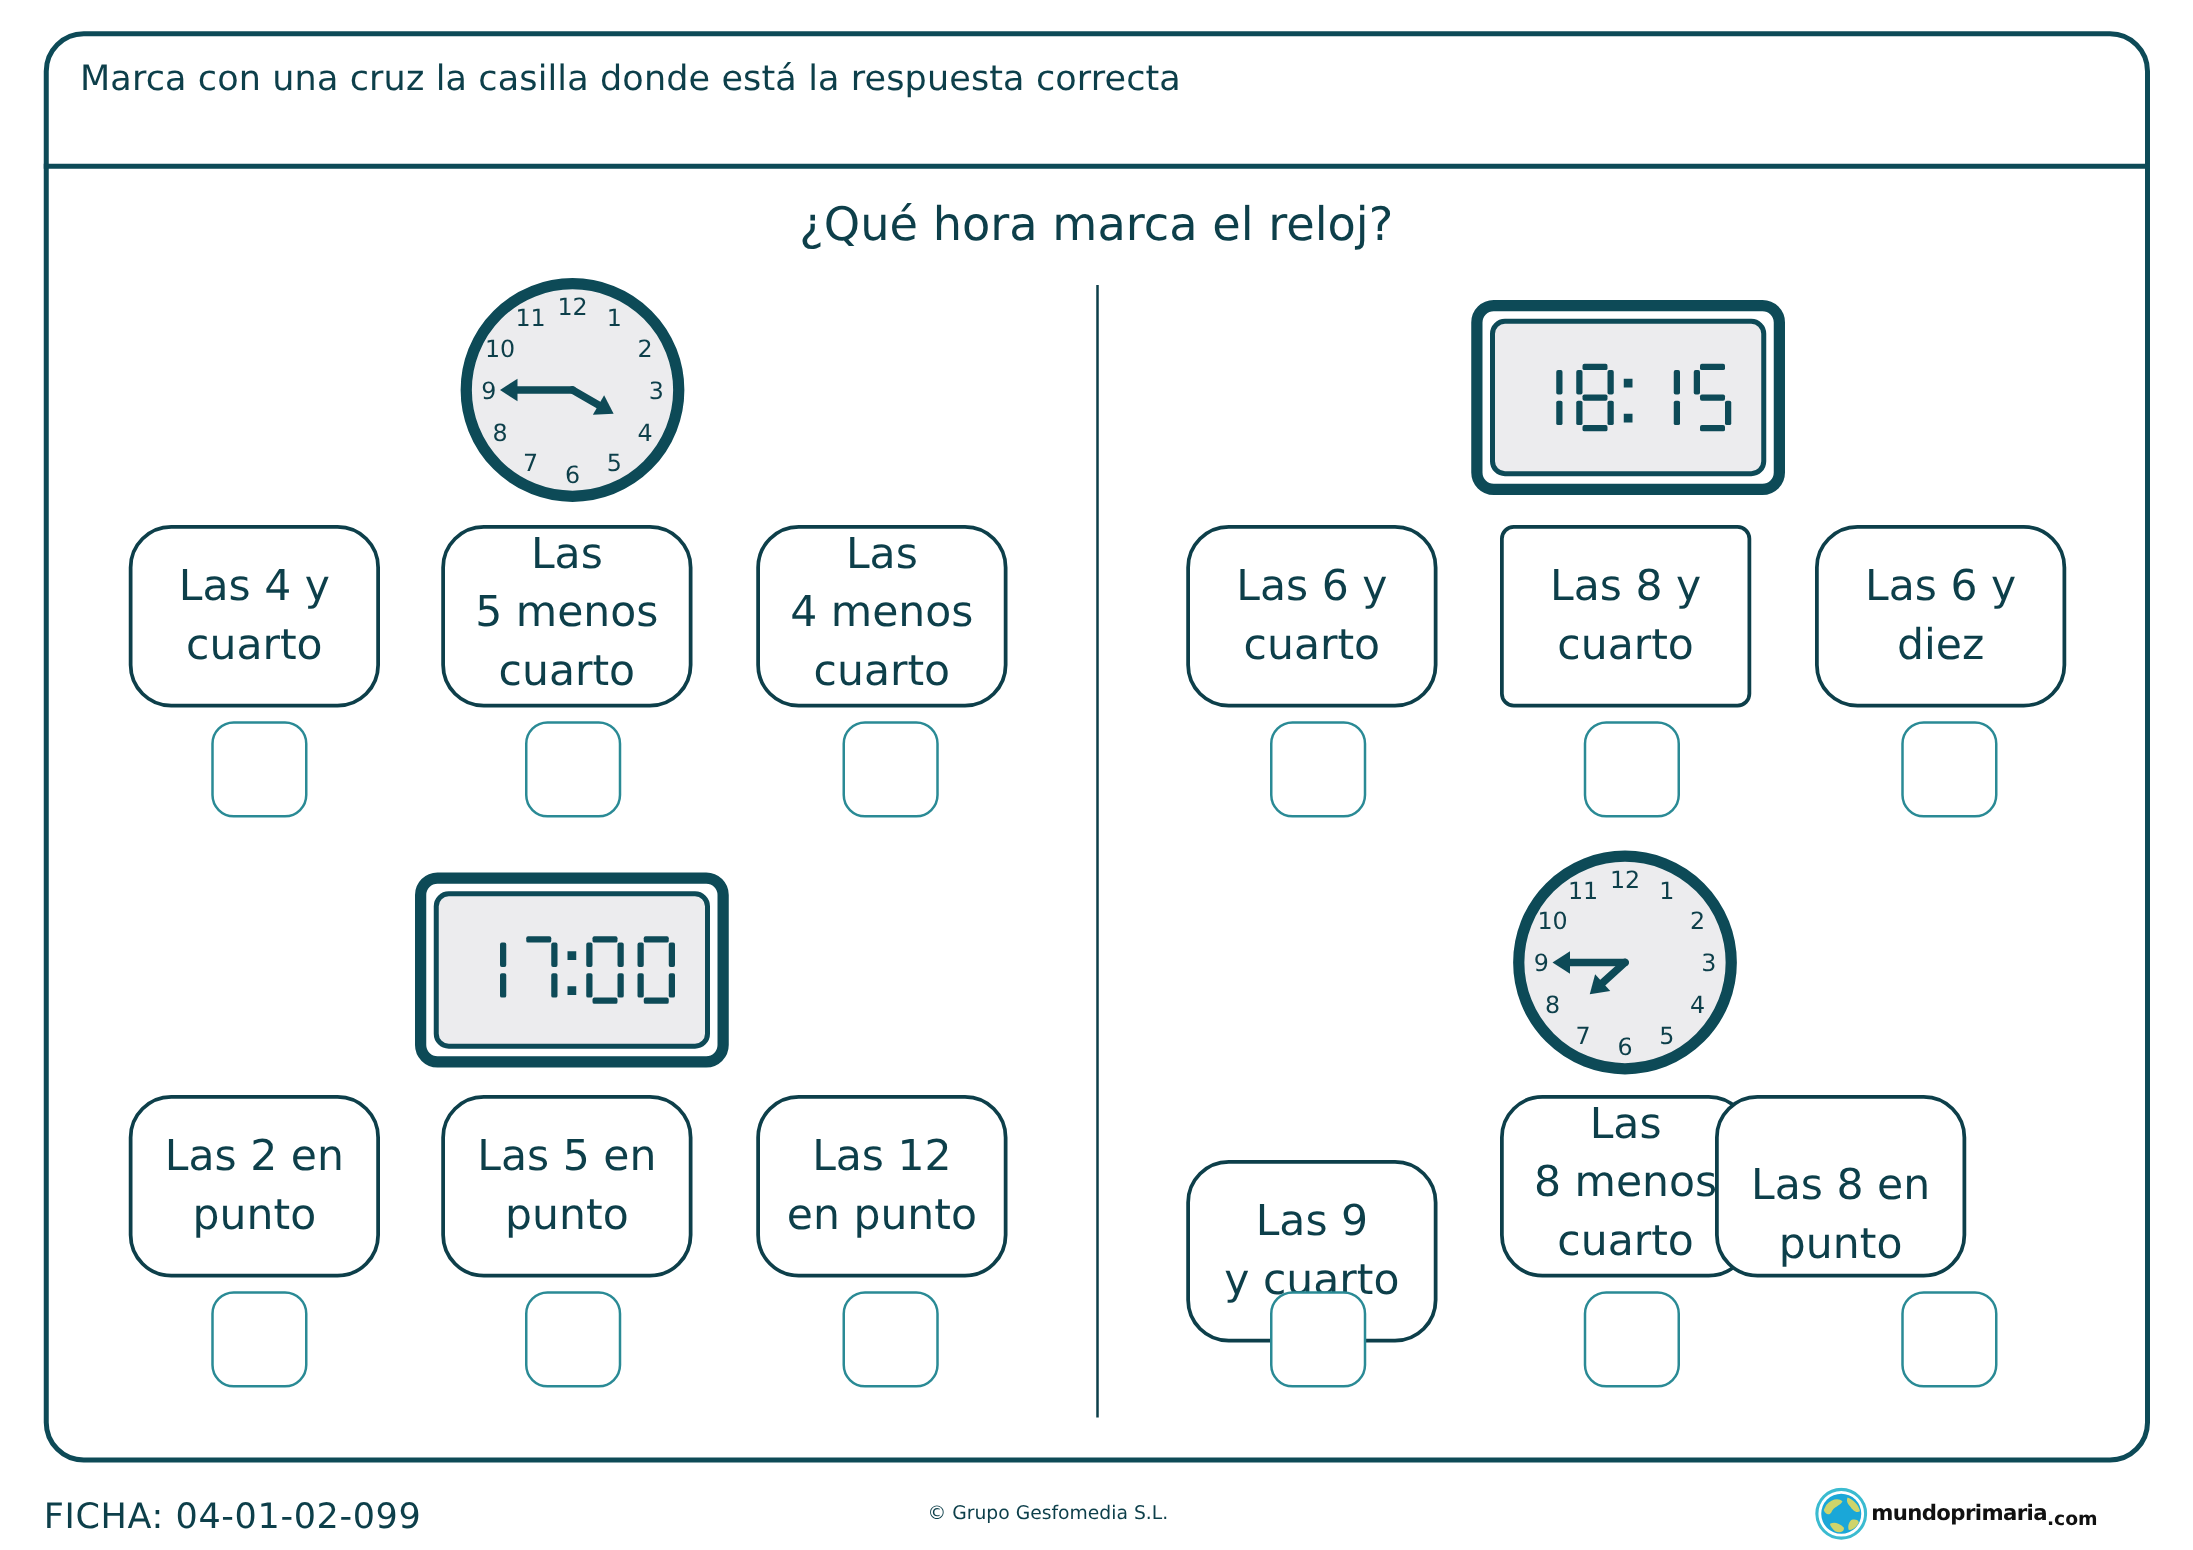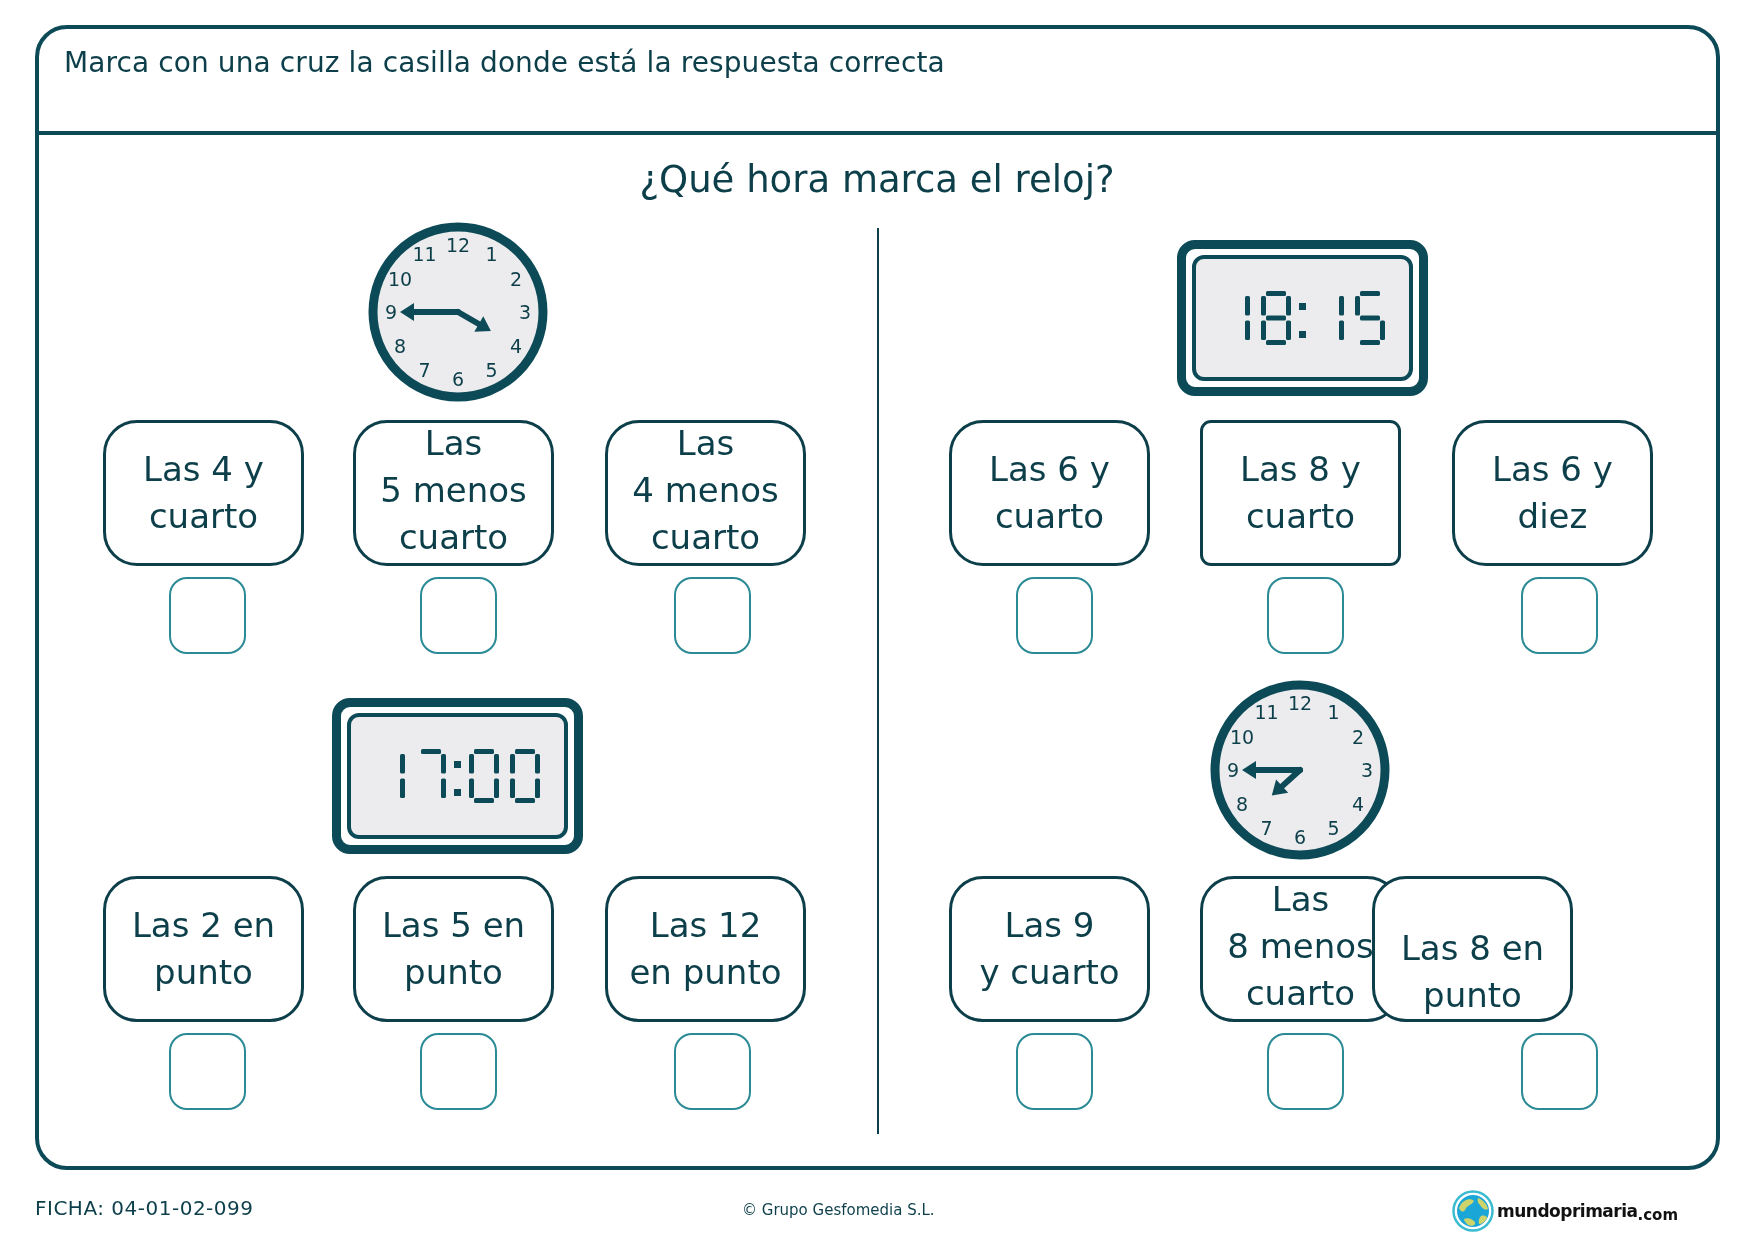--- a/index.html
+++ b/index.html
@@ -38,21 +38,21 @@
   .digital {
     position: absolute; width: 251px; height: 156px;
     border: 9px solid #0d4a57; border-radius: 18px; background: #fff;
   }
   .digital .screen {
     position: absolute; left: 6px; top: 6px; right: 6px; bottom: 6px;
     border: 4px solid #0d4a57; border-radius: 12px; background: #ececee;
   }
   .digital svg { position: absolute; left: 0; top: 0; }
 
-  .footer-code { position: absolute; left: 35px; top: 1196px; font-size: 20px; color: #0d3f4a; letter-spacing: 0.5px; }
+  .footer-code { position: absolute; left: 35px; top: 1196px; font-size: 28px; color: #0d3f4a; letter-spacing: 0.5px; }
   .footer-copy { position: absolute; left: 742px; top: 1201px; font-size: 15px; color: #0d3f4a; }
   .logo { position: absolute; left: 1452px; top: 1189px; height: 44px; display: flex; align-items: center; }
   .logo .globe { width: 42px; height: 42px; }
   .logo .brand { font-family: "DejaVu Sans", sans-serif; font-weight: bold; font-size: 17px; color: #111; margin-left: 3px; letter-spacing: -0.5px; }
   .logo .tld { font-family: "DejaVu Sans", sans-serif; font-weight: bold; font-size: 15px; color: #111; margin-top: 8px; }
 </style>
 </head>
 <body>
 
 <div class="frame"></div>
@@ -189,21 +189,21 @@
       <text x="58.5" y="157.0" text-anchor="middle" font-family="DejaVu Sans, sans-serif" font-size="19" fill="#0d3f4a">7</text>
       <text x="34.0" y="132.5" text-anchor="middle" font-family="DejaVu Sans, sans-serif" font-size="19" fill="#0d3f4a">8</text>
       <text x="25.0" y="99.0" text-anchor="middle" font-family="DejaVu Sans, sans-serif" font-size="19" fill="#0d3f4a">9</text>
       <text x="34.0" y="65.5" text-anchor="middle" font-family="DejaVu Sans, sans-serif" font-size="19" fill="#0d3f4a">10</text>
       <text x="58.5" y="41.0" text-anchor="middle" font-family="DejaVu Sans, sans-serif" font-size="19" fill="#0d3f4a">11</text>
       <line x1="92" y1="92" x2="48.0" y2="92.0" stroke="#0d4a57" stroke-width="6" stroke-linecap="round"></line>
       <polygon points="34.0,92.0 48.0,83.0 48.0,101.0" fill="#0d4a57"></polygon>
       <line x1="92" y1="92" x2="74.2" y2="108.1" stroke="#0d4a57" stroke-width="6" stroke-linecap="round"></line>
       <polygon points="63.8,117.4 68.1,101.4 80.2,114.7" fill="#0d4a57"></polygon>
     </svg></div>
-<div class="option" style="left:949px; top:876px;">
+<div class="option" style="left:949px; top:928px;">
     <span>Las 9
 y cuarto</span>
   </div>
 <div class="option" style="left:1200px; top:876px;">
     <span style="margin-top:-6px">Las
 8 menos
 cuarto</span>
   </div>
 <div class="option" style="left:1372px; top:876px;align-items:flex-end;">
     <span>Las 8 en

